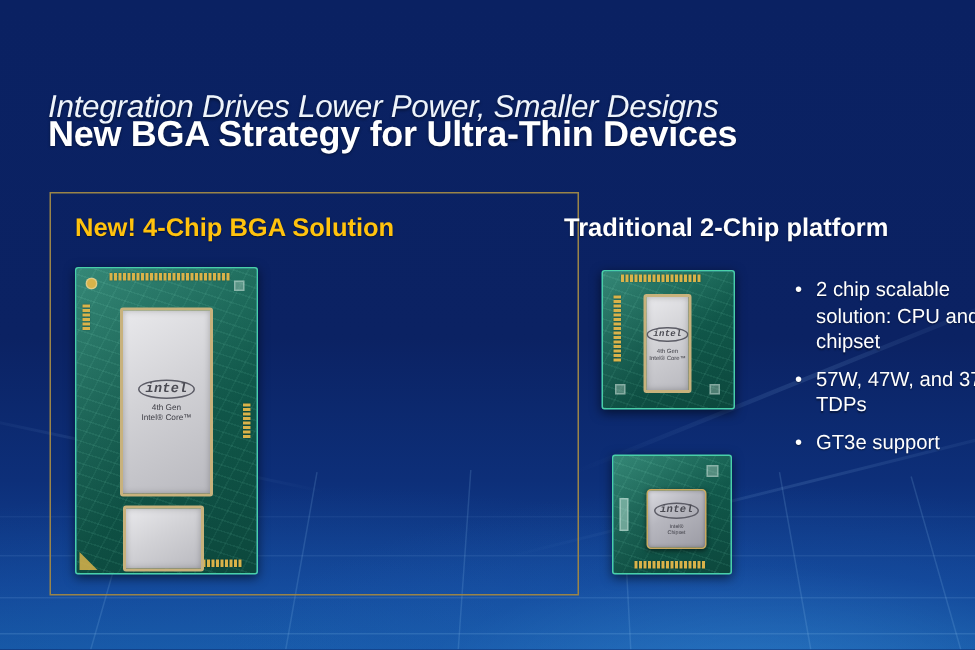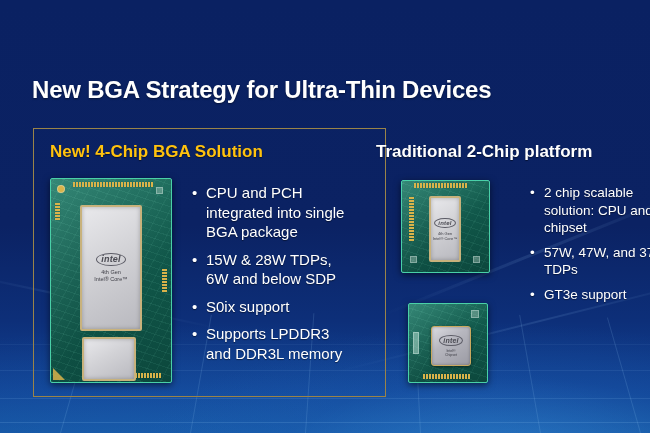--- a/index.html
+++ b/index.html
@@ -76,21 +76,21 @@
     position:absolute;
     background:linear-gradient(150deg,#e9e9ec 0%,#d2d2d6 45%,#b9b9bf 100%);
     border:2px solid #c8b27c;border-radius:2px;
     box-shadow:inset 0 0 4px rgba(0,0,0,.25);
     display:flex;flex-direction:column;align-items:center;justify-content:center;
     overflow:hidden;
   }
   .intel-logo{
     font-size:9px;color:#4a4a52;letter-spacing:.2px;
     border:1px solid #5c5c66;border-radius:50%;
-    padding:0 4px;line-height:11px;font-style:italic;font-weight:bold;
+    padding:0 4px;line-height:11px;font-style:italic;font-weight:bold;font-family:Liberation Mono, monospace;
   }
   .die-txt{font-size:5.5px;color:#3c3c44;line-height:7px;text-align:center;margin-top:3px;}
   
   .pads{position:absolute;display:flex;gap:1px;}
   .pads i{display:block;background:#d9b34a;box-shadow:0 0 1px rgba(0,0,0,.4);}
   .pads.horiz i{width:2px;height:5px;}
   .pads.vert{flex-direction:column;}
   .pads.vert i{width:5px;height:2px;}
   .corner-tri{position:absolute;width:0;height:0;}
   .smallsq{position:absolute;background:rgba(200,220,210,.35);border:1px solid rgba(230,245,240,.35);}
@@ -118,20 +118,21 @@
     <span class="hline" style="bottom:88px;opacity:.4;"></span>
     <span class="vline" style="left:60px;transform:rotate(16deg);"></span>
     <span class="vline" style="left:190px;transform:rotate(10deg);"></span>
     <span class="vline" style="left:305px;transform:rotate(4deg);"></span>
     <span class="vline" style="left:420px;transform:rotate(-3deg);"></span>
     <span class="vline" style="left:540px;transform:rotate(-10deg);"></span>
     <span class="vline" style="left:640px;transform:rotate(-16deg);"></span>
   </div>
 
   <div class="title">New BGA Strategy for Ultra-Thin Devices</div>
+  <div class="subtitle">Integration Drives Lower Power, Smaller Designs</div>
 
   <div class="frame"></div>
   <div class="panel-head-left">New!  4-Chip BGA Solution</div>
   <div class="panel-head-right">Traditional 2-Chip platform</div>
 
   <div class="chip pcb" style="left:50px;top:178px;width:122px;height:205px;">
     <div class="pads horiz" style="left:22px;top:3px;">
       <i></i>
         <i></i>
         <i></i>
@@ -209,26 +210,20 @@
     <div class="smallsq" style="right:8px;top:8px;width:5px;height:5px;"></div>
     <div class="corner-tri" style="left:2px;bottom:2px;border-left:12px solid #d9b34a;border-top:12px solid transparent;opacity:.85;"></div>
     <div class="die" style="left:29px;top:26px;width:58px;height:122px;">
       <span class="intel-logo">intel</span>
       <span class="die-txt">4th Gen</span>
       <span class="die-txt" style="margin-top:0;">Intel® Core™</span>
     </div>
     <div class="die" style="left:31px;top:158px;width:50px;height:40px;border-color:#c8b27c;"></div>
   </div>
 
-  <ul class="bullets" id="left-bullets">
-    <li>CPU and PCH integrated into single BGA package</li>
-    <li>15W &amp; 28W TDPs, 6W and below SDP</li>
-    <li>S0ix support</li>
-    <li>Supports LPDDR3 and DDR3L memory</li>
-  </ul>
 
   <div class="chip pcb" style="left:401px;top:180px;width:89px;height:93px;">
     <div class="pads horiz" style="left:12px;top:2px;">
       <i></i>
         <i></i>
         <i></i>
         <i></i>
         <i></i>
         <i></i>
         <i></i>

